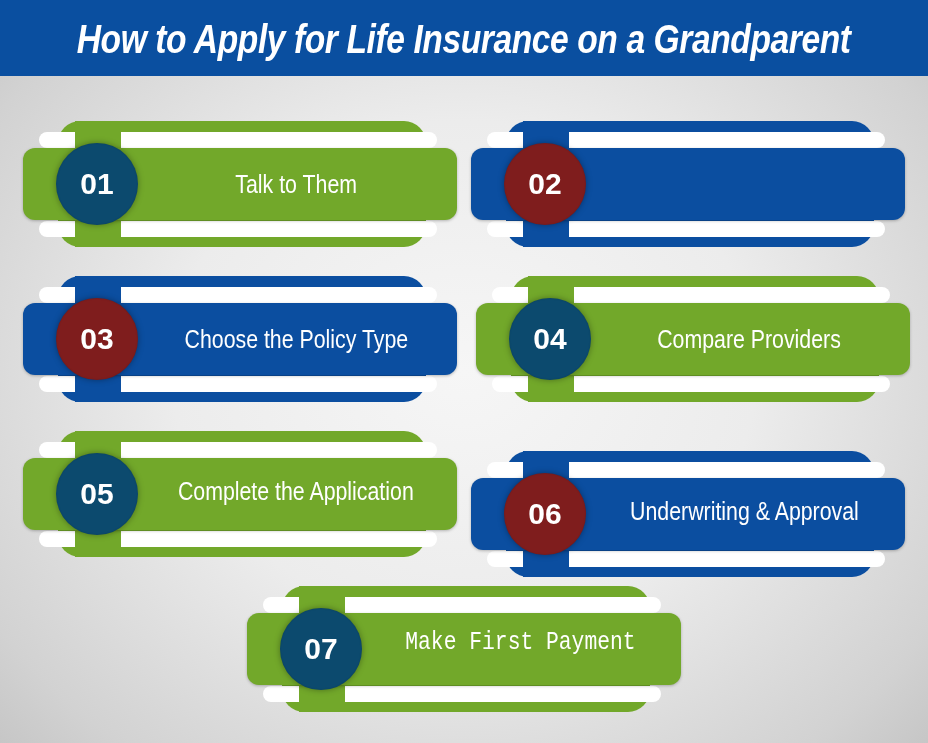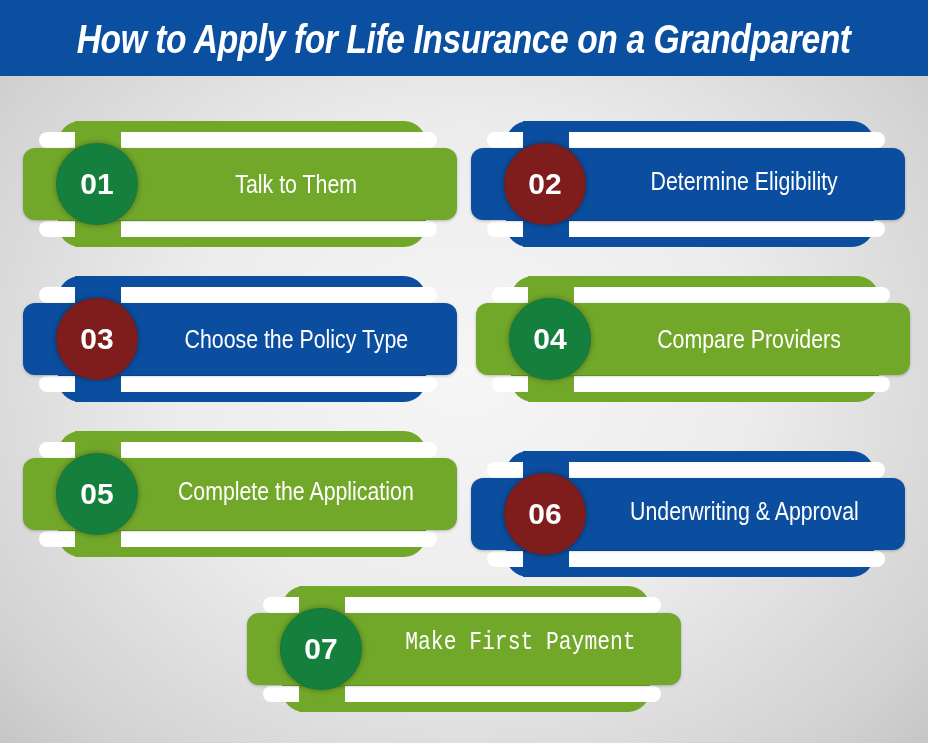--- a/index.html
+++ b/index.html
@@ -63,21 +63,21 @@
     position: absolute; left: 122px; right: 10px; top: 27px; height: 72px;
     display: flex; align-items: center; justify-content: center;
     color: #ffffff; font-size: 26px;
     font-family: "Liberation Sans", sans-serif;
     white-space: nowrap;
     text-align: right;
   }
   .card .label span { display: inline-block; transform: scaleX(0.82); }
   .green .shell, .green .column, .green .band, .green .circle { background: #72a82a; }
   .blue .shell, .blue .column, .blue .band, .blue .circle { background: #0b4ea0; }
-  .green .circle { background: #15803d; }
+  .green .circle { background: #0c4a6e; }
   .blue .circle { background: #7f1d1d; }
 </style>
 </head>
 <body>
 
 <div class="header">
   <h1>How to Apply for Life Insurance on a Grandparent</h1>
 </div>
 
 <div class="card green" style="left:23px; top:121px;">
@@ -96,23 +96,20 @@
 
 <div class="card blue" style="left:471px; top:121px;">
   <div class="shell"></div>
   <div class="stripe top"></div>
   <div class="stripe bottom"></div>
   <div class="column"></div>
   <div class="band"></div>
   <div class="circle">
     <span class="num">02</span>
   </div>
-  <div class="label" style="top:24px;">
-      <span>Determine Eligibility</span>
-    </div>
 </div>
 
 <div class="card blue" style="left:23px; top:276px;text-decoration:underline;">
   <div class="shell"></div>
   <div class="stripe top"></div>
   <div class="stripe bottom"></div>
   <div class="column"></div>
   <div class="band"></div>
   <div class="circle">
     <span class="num">03</span>

